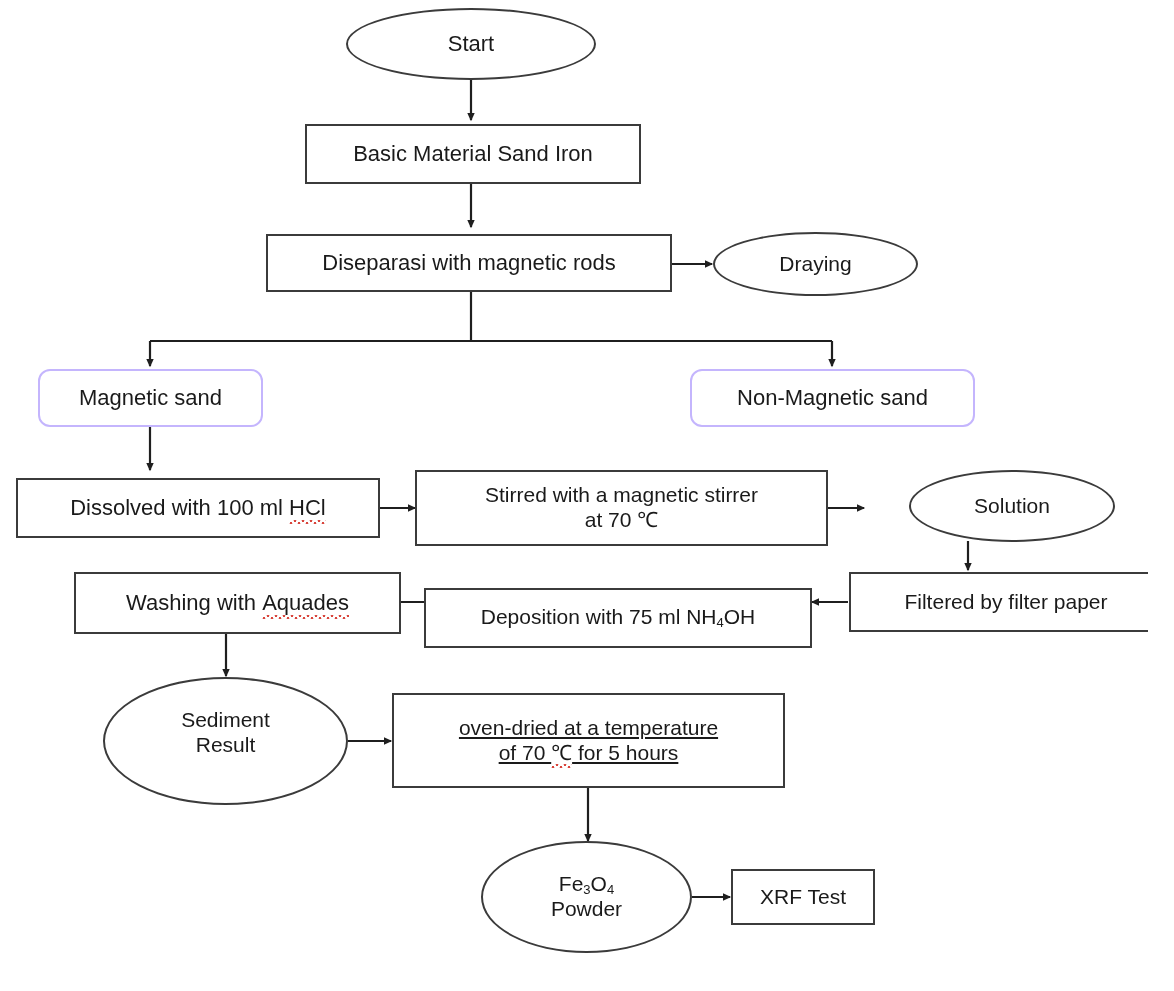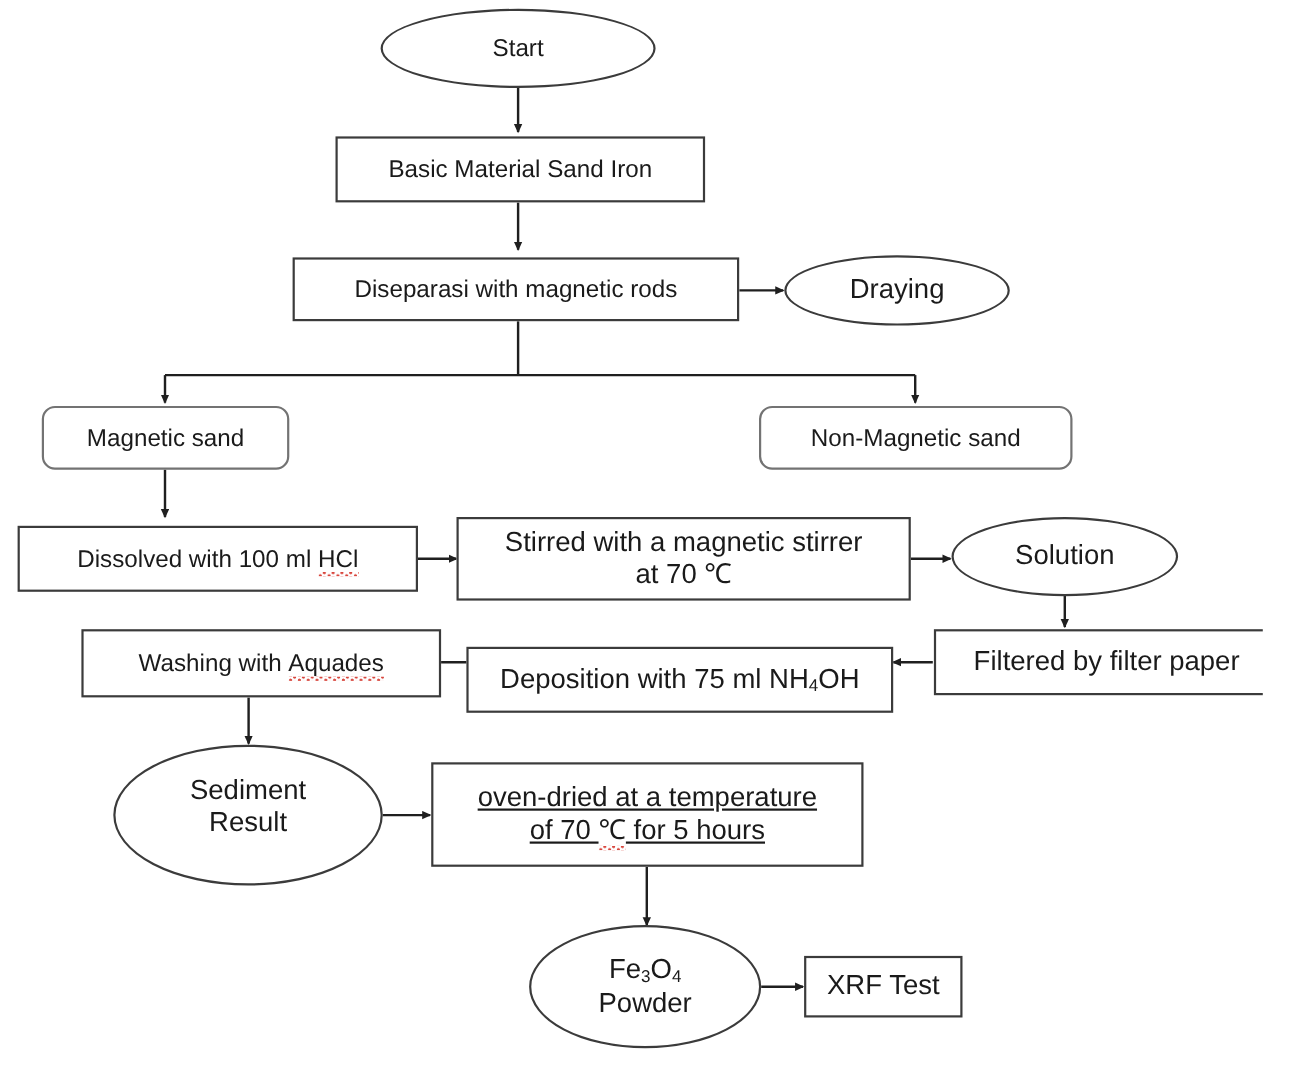--- a/index.html
+++ b/index.html
@@ -41,29 +41,29 @@
     display: block;
     width: 100%;
     padding: 0 6px;
     box-sizing: border-box;
   }
   .proc {
     border: 2px solid #3b3b3b;
     border-radius: 0;
   }
   .proc-round {
-    border: 2px solid #737373;
+    border: 2px solid #c4b5fd;
     border-radius: 12px;
   }
   .term {
     border: 2px solid #3b3b3b;
     border-radius: 50%;
   }
   .fs22 { font-size: 22px; }
-  .fs21 { font-size: 25px; }
+  .fs21 { font-size: 21px; }
   sub {
     font-size: 0.62em;
     vertical-align: -0.22em;
   }
   
   .sq {
     position: relative;
     display: inline-block;
     white-space: nowrap;
   }
@@ -163,21 +163,21 @@
     </span>
   </div>
 
   <div class="node proc fs21" style="left:415px; top:470px; width:413px; height:76px;">
     <span class="txt">
       <span>Stirred with a magnetic stirrer</span><br>
       <span>at 70 </span><span>℃</span>
     </span>
   </div>
 
-  <div class="node term fs21" style="left:865px; top:470px; width:206px; height:72px;">
+  <div class="node term fs21" style="left:909px; top:470px; width:206px; height:72px;">
     <span class="txt">Solution</span>
   </div>
 
   <div class="node proc fs21" style="left:849px; top:572px; width:314px; height:60px;">
     <span class="txt">Filtered by filter paper</span>
   </div>
 
   <div class="node proc fs21" style="left:424px; top:588px; width:388px; height:60px;">
     <span class="txt">
       <span>Deposition with 75 ml NH</span><sub>4</sub><span>OH</span>

